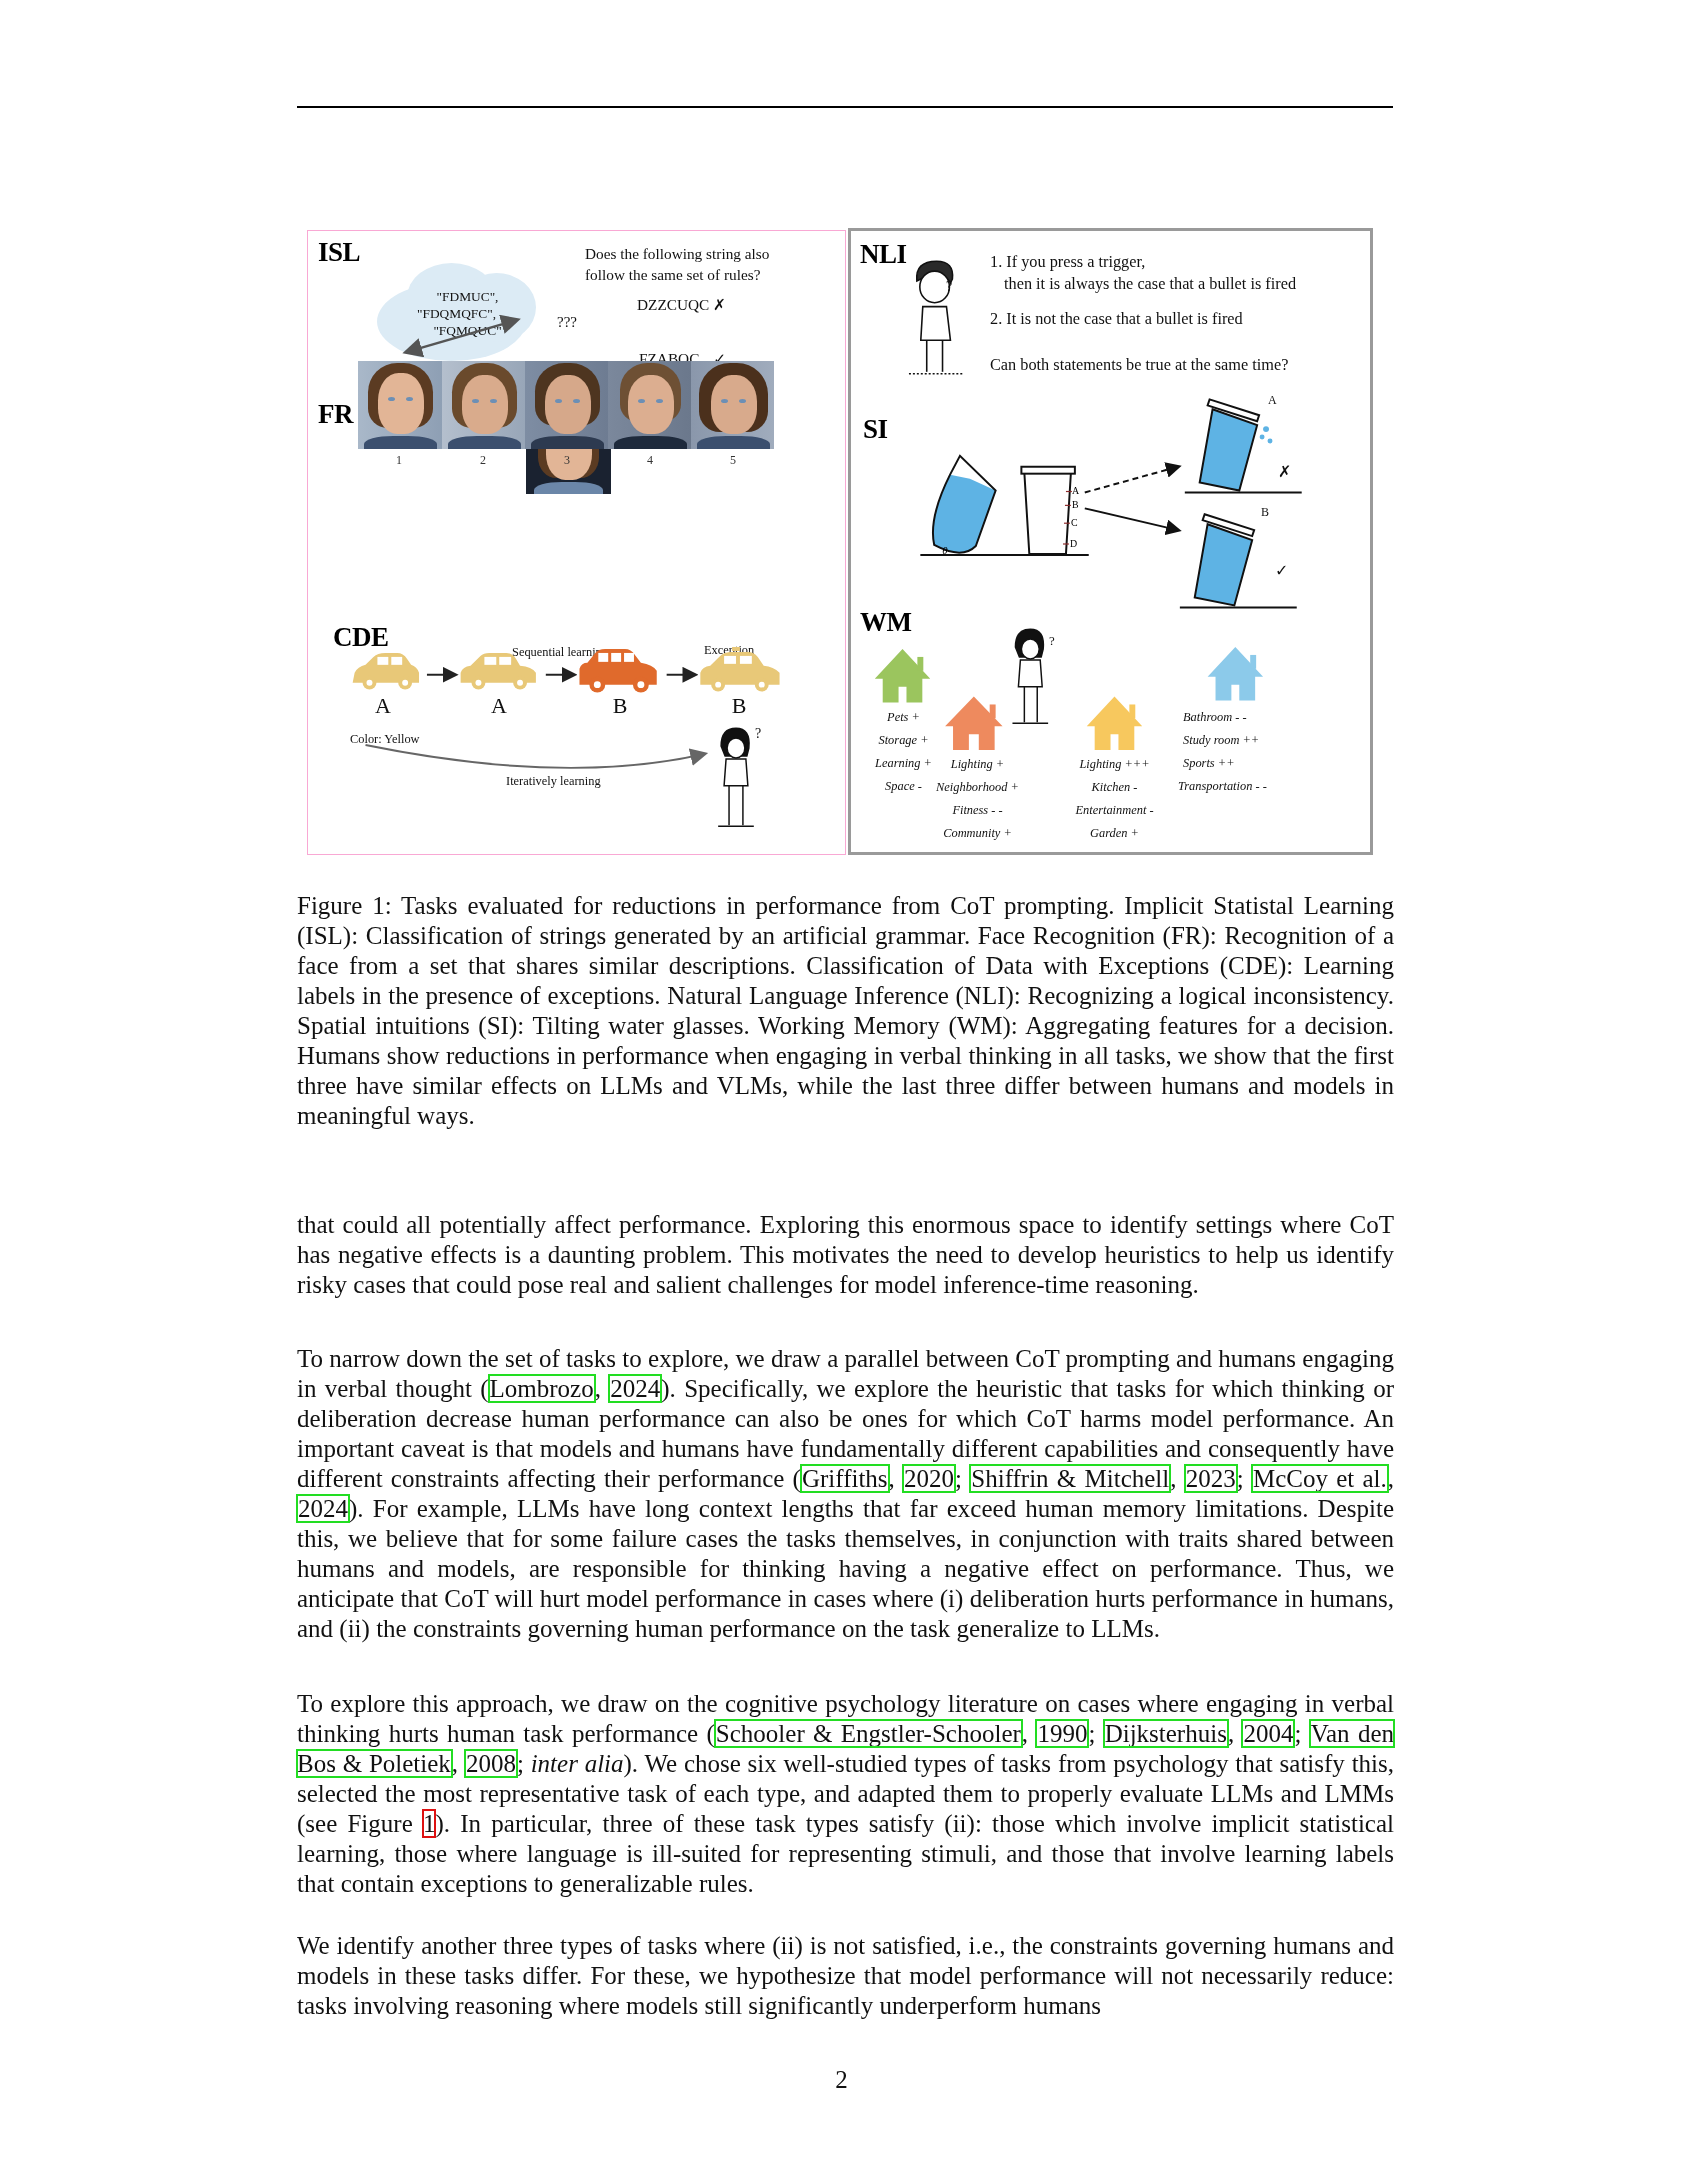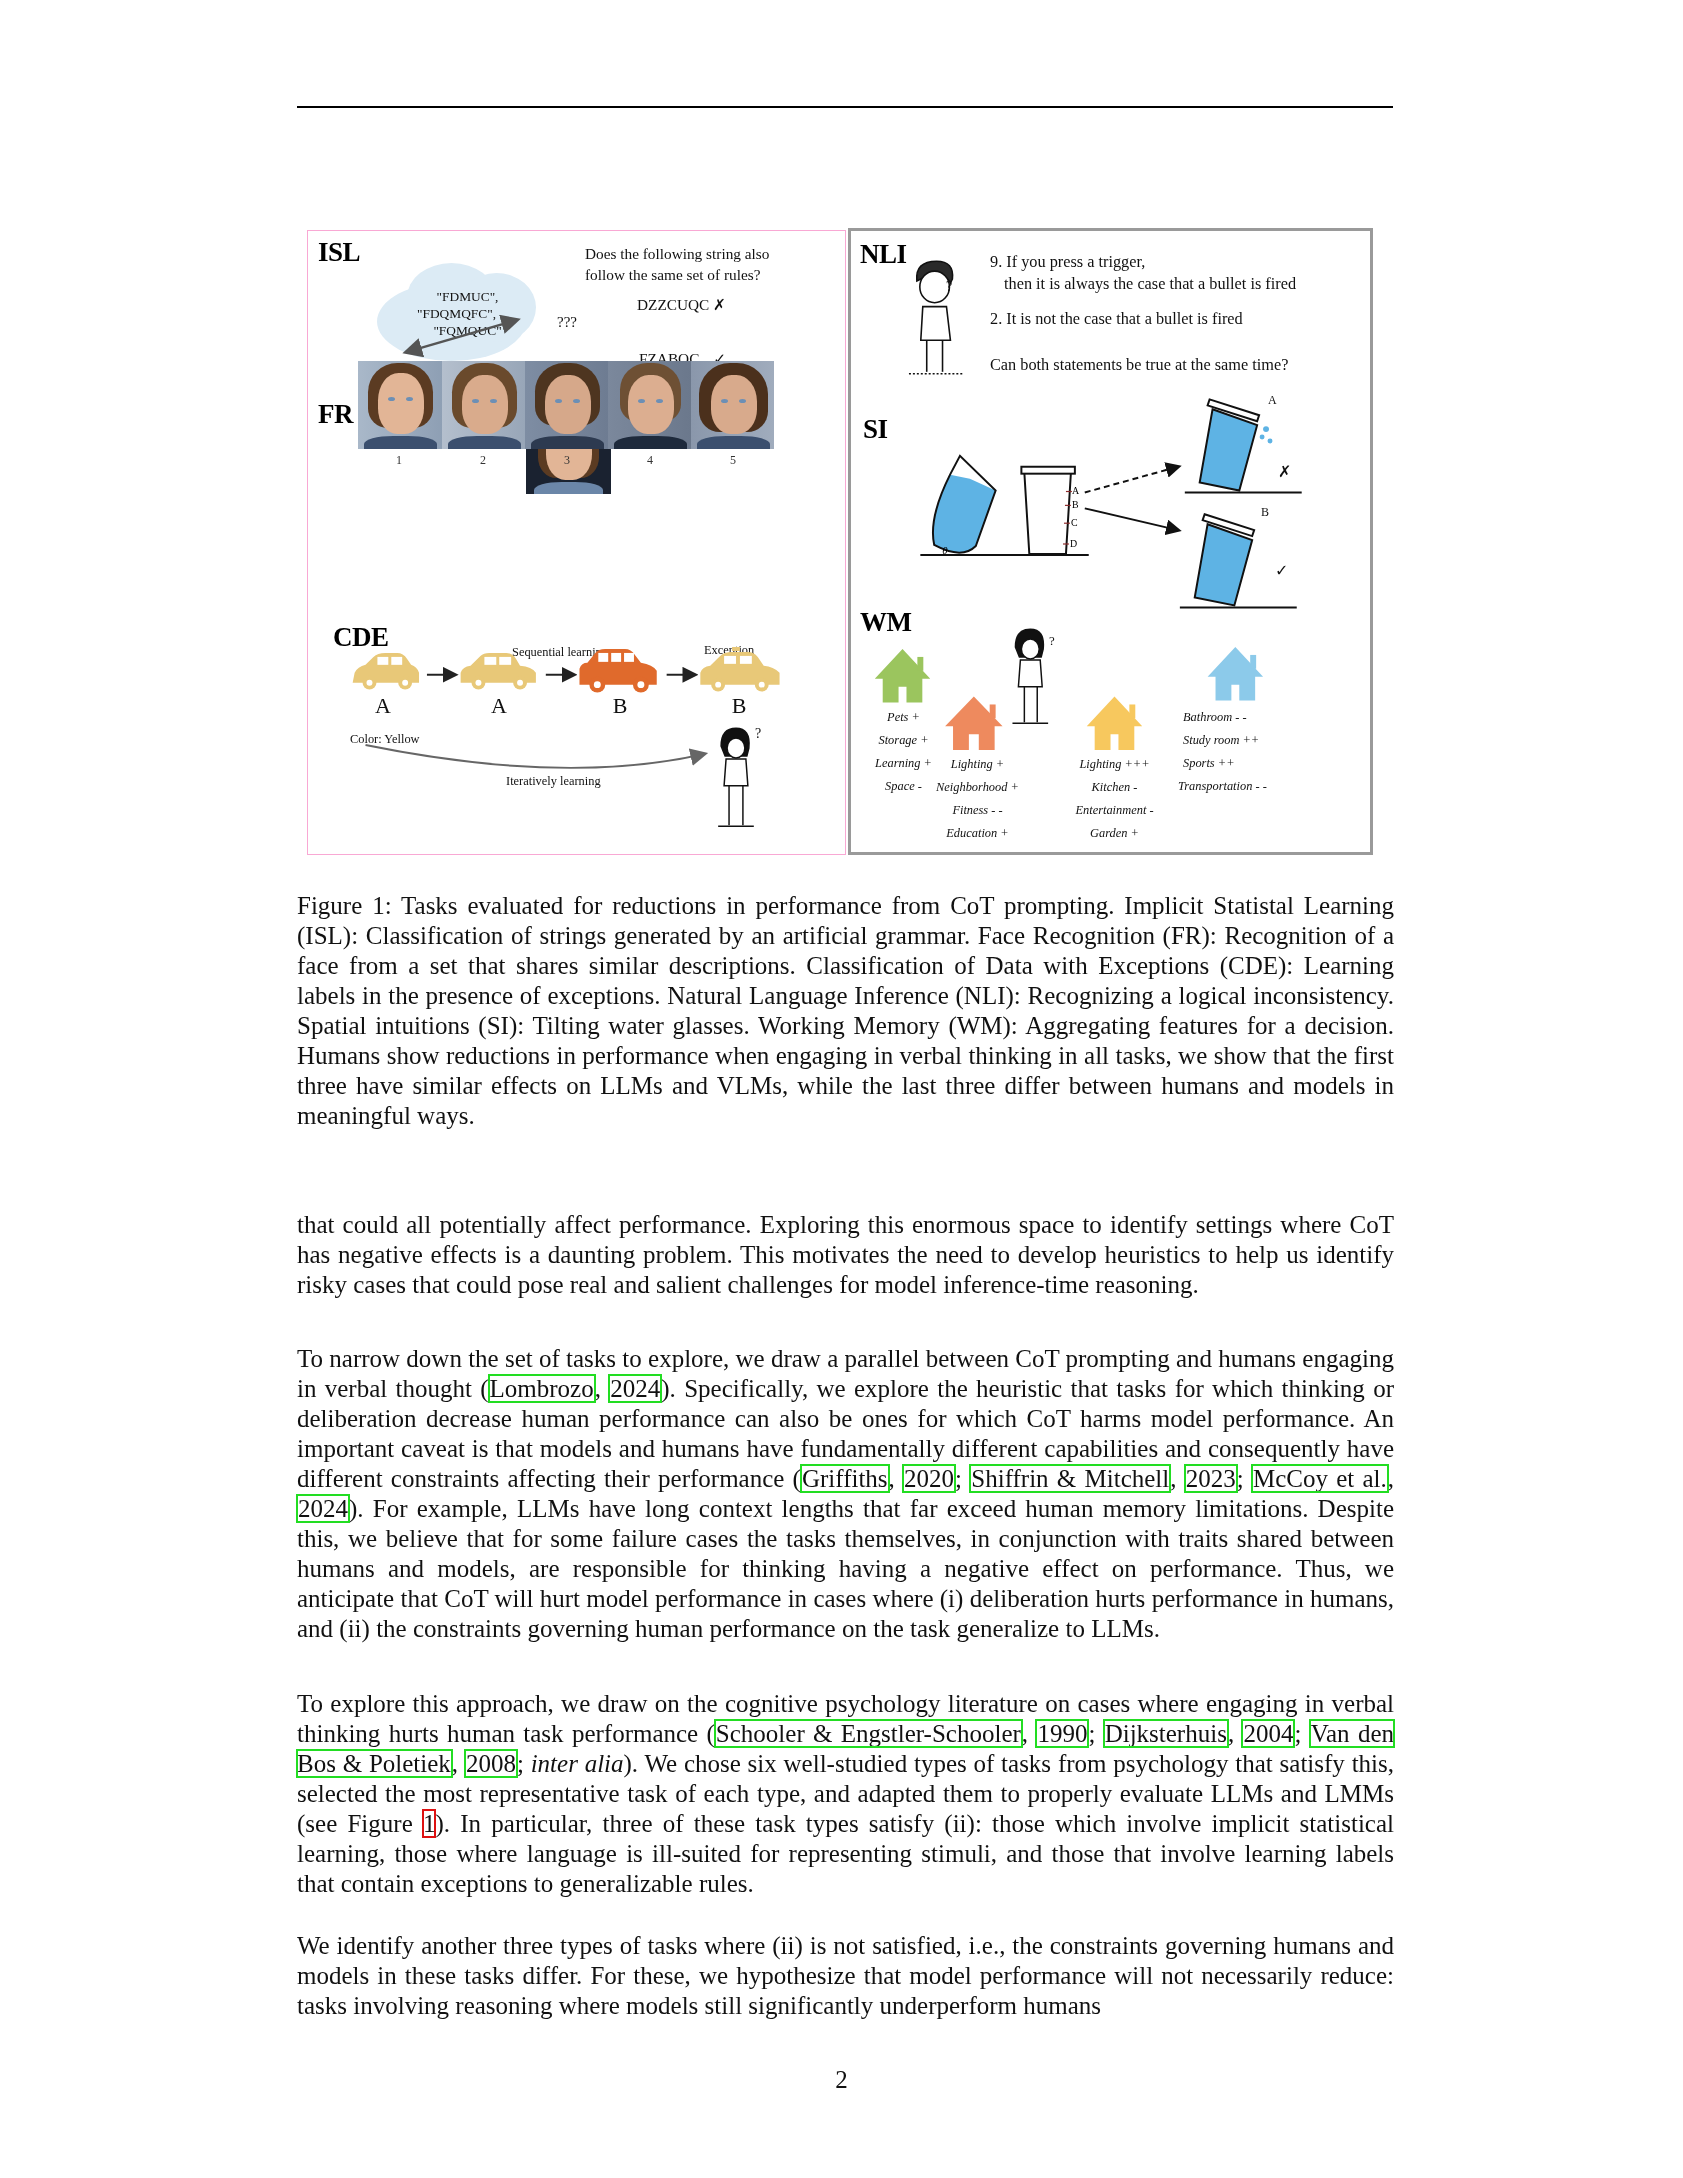--- a/index.html
+++ b/index.html
@@ -237,21 +237,21 @@
       <path d="M12,22 Q10,2 32,2 Q50,2 48,20 L46,24 Q40,12 20,18 Z" fill="#2a2a2a"></path>
       <ellipse cx="30" cy="28" rx="15" ry="16" fill="#fff"></ellipse>
       <path d="M18,48 L42,48 L46,82 L16,82 Z" fill="#fff"></path>
       <line x1="22" y1="82" x2="22" y2="114"></line>
         <line x1="38" y1="82" x2="38" y2="114"></line>
       <line x1="4" y1="116" x2="58" y2="116" stroke-dasharray="2 2"></line>
     </g>
   </svg>
   <div class="abs fig-text" style="left:95px; top:48px; font-size:14px;">?</div>
   <div class="abs fig-text nli-text" style="left:139px; top:20px;">
-    <div>9. If you press a trigger,</div>
+    <div>1. If you press a trigger,</div>
     <div style="padding-left:14px;">then it is always  the case that a bullet is fired</div>
   </div>
   <div class="abs fig-text nli-text" style="left:139px; top:77px;">2. It is not the case that a bullet is fired</div>
   <div class="abs fig-text nli-text" style="left:139px; top:123px;">Can both statements be true at the same time?</div>
 
   <div class="abs tag" style="left:12px; top:183px;">SI</div>
   <svg class="abs" style="left:0; top:0;" width="525" height="627" viewBox="0 0 530 633">
     <defs>
       <marker id="ahk" markerWidth="8" markerHeight="8" refX="6" refY="4" orient="auto">
           <path d="M0,0 L8,4 L0,8 Z" fill="#111"></path>
@@ -328,21 +328,21 @@
   <div class="abs fig-text wm-list" style="left:8px; top:475px; width:89px;">
     <div>Pets +</div>
     <div>Storage +</div>
     <div>Learning +</div>
     <div>Space -</div>
   </div>
   <div class="abs fig-text wm-list" style="left:77px; top:522px; width:99px;">
     <div>Lighting +</div>
     <div>Neighborhood +</div>
     <div>Fitness - -</div>
-    <div>Education +</div>
+    <div>Community +</div>
   </div>
   <div class="abs fig-text wm-list" style="left:212px; top:522px; width:103px;">
     <div>Lighting +++</div>
     <div>Kitchen -</div>
     <div>Entertainment -</div>
     <div>Garden +</div>
   </div>
   <div class="abs fig-text wm-list" style="left:327px; top:475px; width:109px; text-align:left;">
     <div style="padding-left:5px;">Bathroom - -</div>
     <div style="padding-left:5px;">Study room ++</div>

